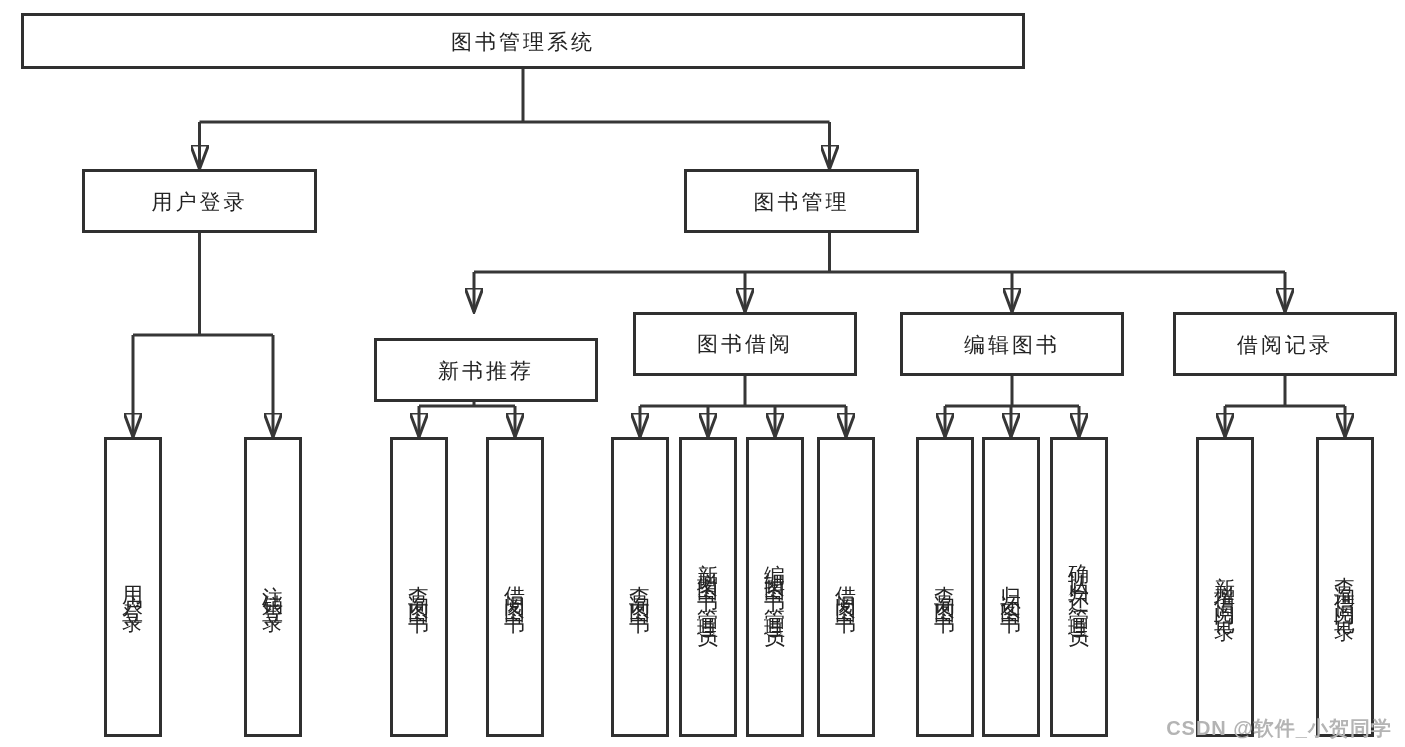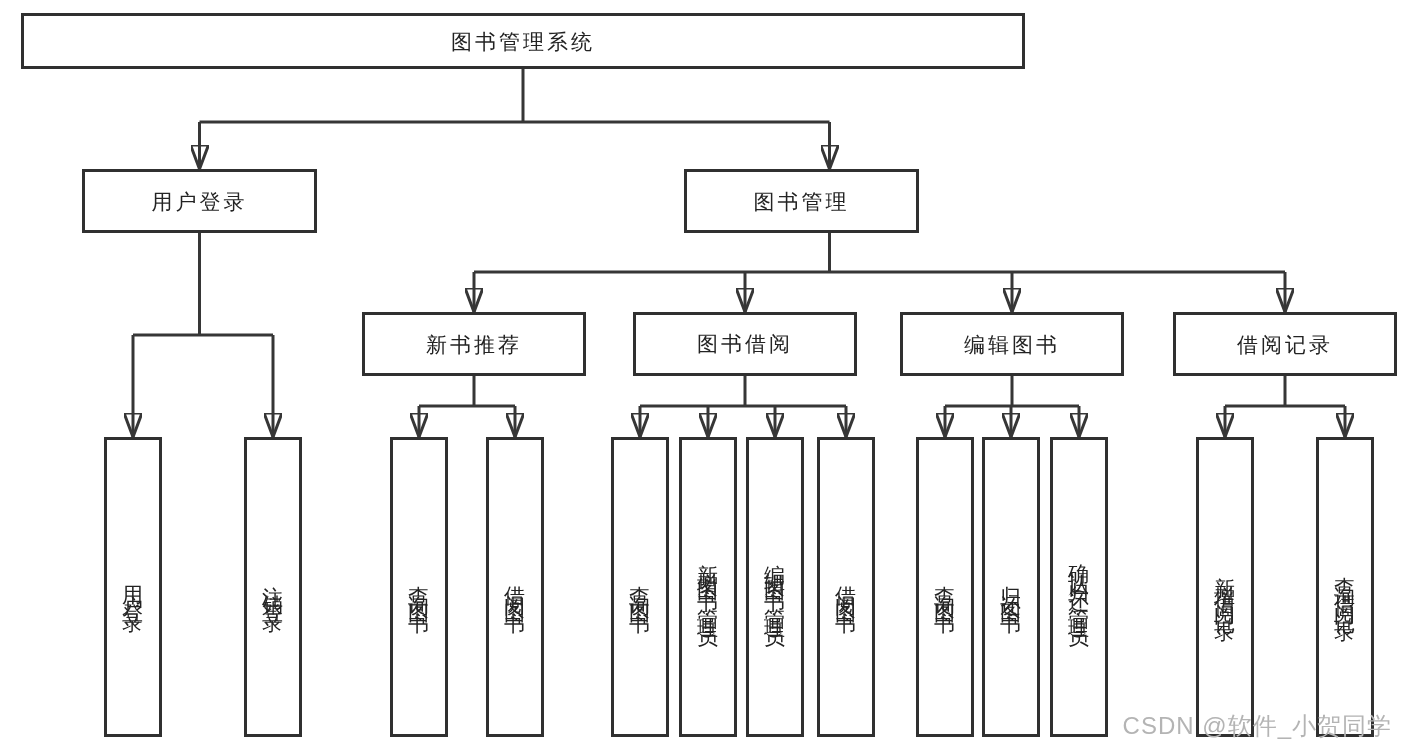--- a/index.html
+++ b/index.html
@@ -44,21 +44,21 @@
     white-space: nowrap;
     line-height: 1;
   }
   
   .n-root        { left: 21px;   top: 13px;  width: 1004px; height: 56px; }
   
   .n-user-login  { left: 82px;   top: 169px; width: 235px;  height: 64px; }
   .n-book-mgmt   { left: 684px;  top: 169px; width: 235px;  height: 64px; }
   
   .lvl3          { top: 312px; width: 224px; height: 64px; }
-  .n-new-book    { left: 362px; }
+  .n-new-book    { left: 374px; margin-top: 26px; }
   .n-book-borrow { left: 633px; font-family: Liberation Serif, serif; }
   .n-cur-borrow  { left: 900px; }
   .n-borrow-rec  { left: 1173px; }
   
   .leaf { top: 437px; width: 58px; height: 300px; }
   .leaf .lbl {
     writing-mode: vertical-rl;
     text-orientation: mixed;
     letter-spacing: 9px;
     font-size: 21px;
@@ -74,25 +74,26 @@
   .lf-8  { left: 817px; }
   .lf-9  { left: 916px; }
   .lf-10 { left: 982px; }
   .lf-11 { left: 1050px; }
   .lf-12 { left: 1196px; }
   .lf-13 { left: 1316px; }
   .watermark {
     position: absolute;
     right: 13px;
     bottom: 5px;
-    font-size: 24px;
+    font-size: 20px;
     color: #b4b4b4;
     letter-spacing: 1px;
     z-index: 3;
     white-space: nowrap;
+    font-weight: bold;
   }
 </style>
 </head>
 <body>
 
 <div class="canvas">
 
   <svg class="connectors" viewBox="0 0 1405 747" xmlns="http://www.w3.org/2000/svg">
     <defs>
       <marker id="arw" markerUnits="userSpaceOnUse" markerWidth="26" markerHeight="18" refX="24" refY="9" orient="auto">

